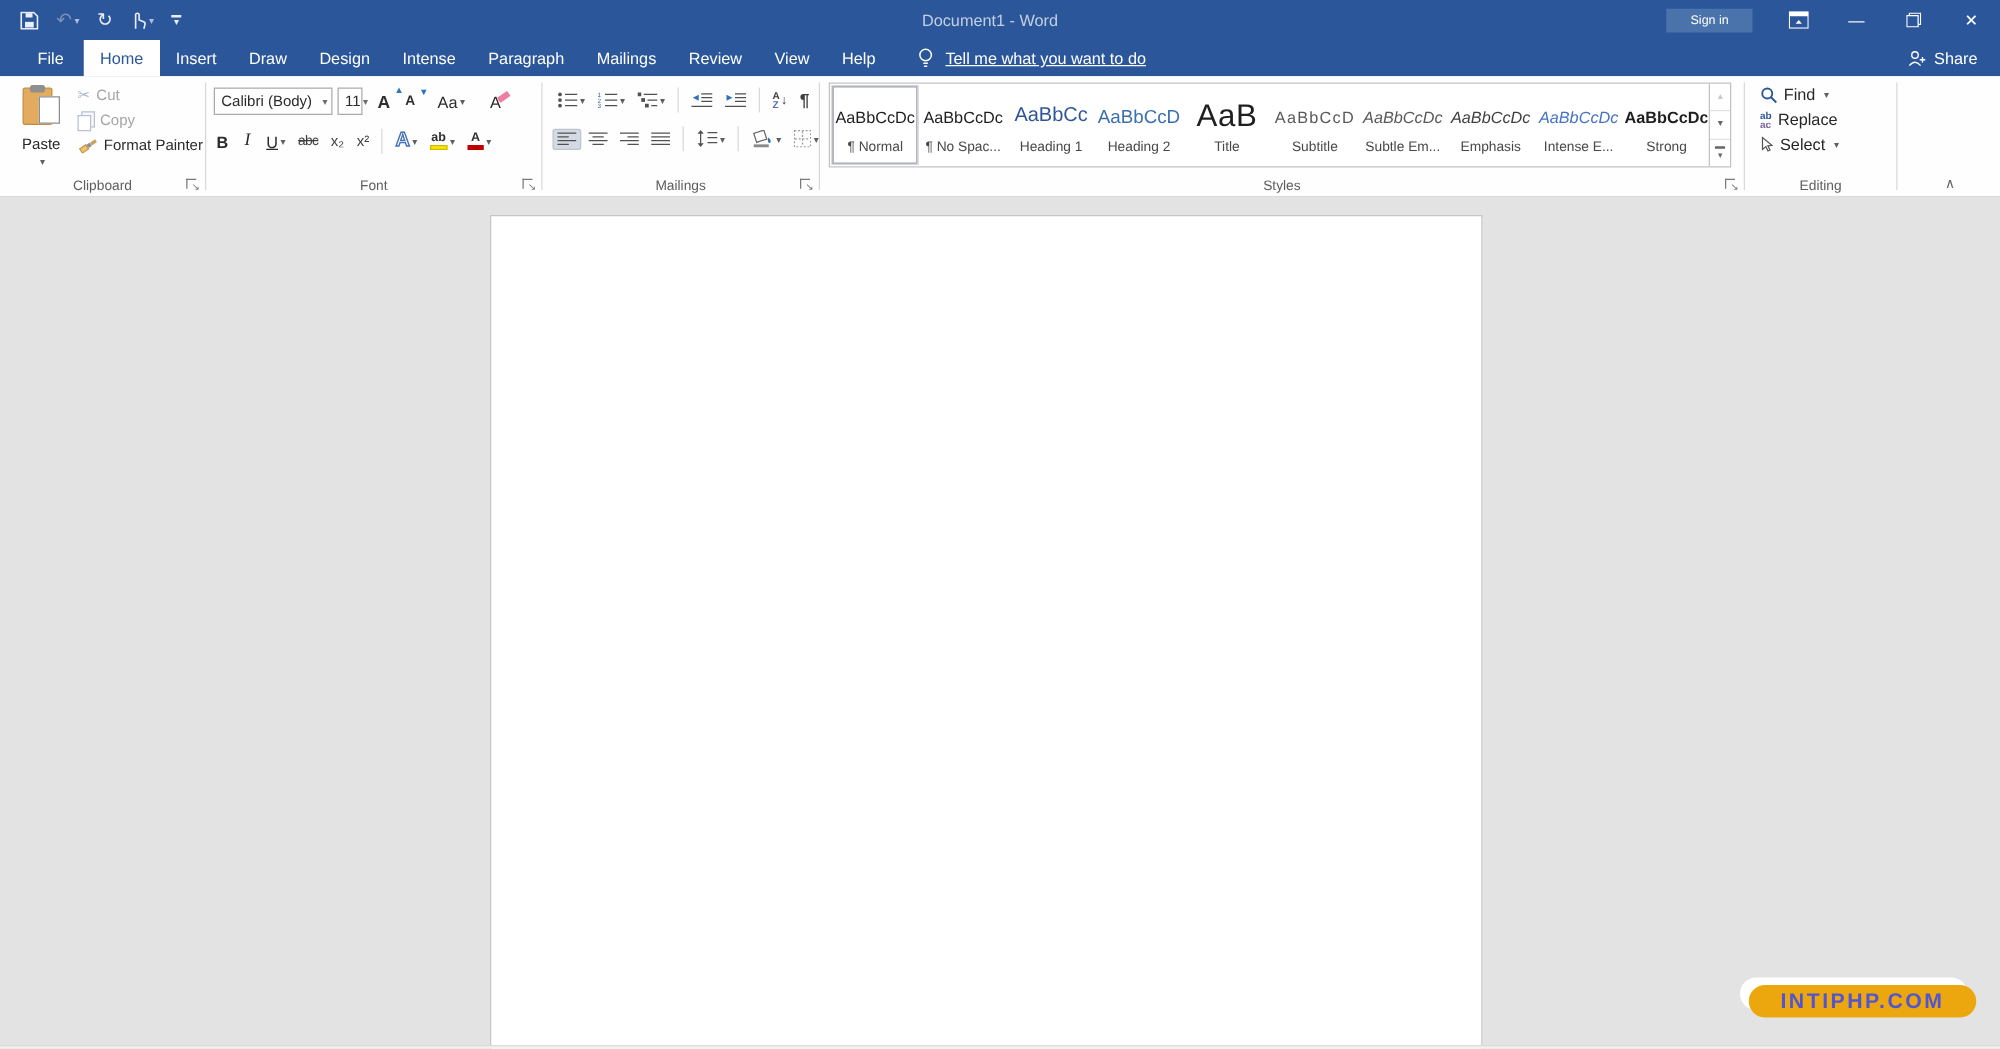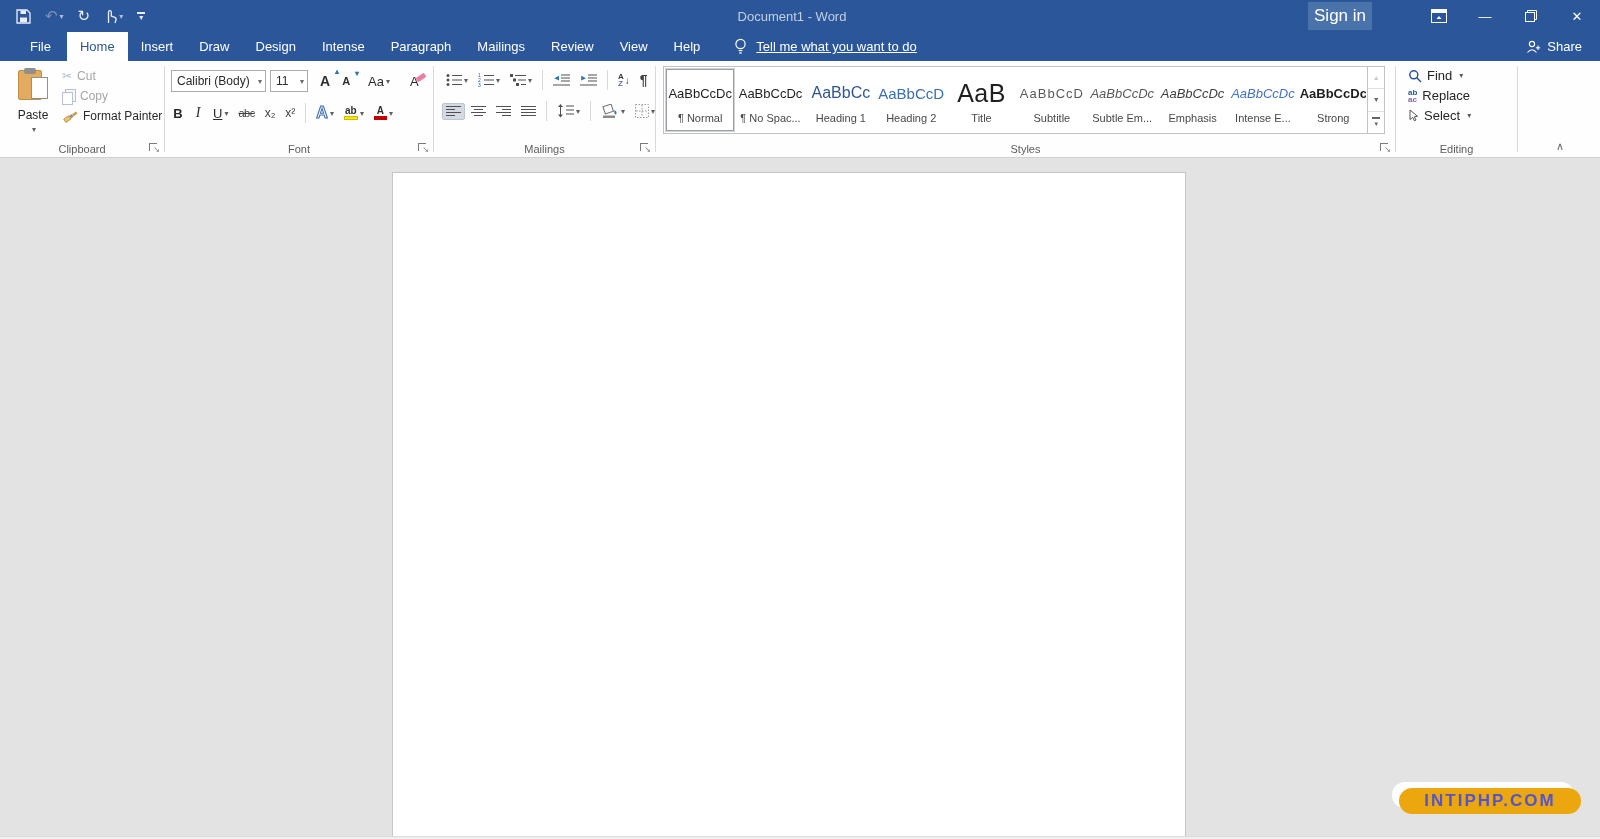--- a/index.html
+++ b/index.html
@@ -13,22 +13,22 @@
   .qat { display:flex; align-items:center; gap:14px; margin-left:16px; }
   .qat-btn { display:flex; align-items:center; gap:2px; cursor:pointer; font-size:15px; color:#e8eefc; }
   .qat-btn .mini-caret { font-size:8px; color:#aebdd9; }
   .disabled-glyph { color:#7d92b9 !important; }
   .qat-custom { display:flex; flex-direction:column; align-items:center; line-height:5px; color:#e8eefc; cursor:pointer; }
   .qat-custom .bar { width:8px; height:1.5px; background:#e8eefc; margin-bottom:1px; }
   .qat-custom .chev { font-size:8px; }
   .win-title { position:absolute; left:0; right:16px; text-align:center; font-size:13px;
     color:#c3cfe3; pointer-events:none; }
   .tb-right { margin-left:auto; display:flex; align-items:center; height:100%; }
-  .signin { background:var(--signin_bg,#4a73ab); color:#fff; font-size:17px; padding:4px 6px;
-    margin-right:44px; cursor:pointer; }
+  .signin { background:var(--signin_bg,#4a73ab); color:#fff; font-size:10px; padding:4px 19px;
+    margin-right:14px; cursor:pointer; }
   .winctl { width:46px; height:100%; display:flex; align-items:center; justify-content:center;
     cursor:pointer; color:#fff; font-size:13px; }
 
   
   .tabrow { position:absolute; top:32px; left:0; right:0; height:29px;
     background:var(--titlebar_bg,#2b579a); display:flex; align-items:stretch; color:#fff; font-size:13px; }
   .tab { display:flex; align-items:center; padding:0 13px; cursor:pointer; }
   .tab:first-child { margin-left:14px; padding:0 16px; }
   .tab.active { background:#fff; color:var(--accent,#2b579a); }
   .tellme { display:flex; align-items:center; gap:8px; margin-left:20px; cursor:pointer;text-decoration:underline; }
@@ -69,21 +69,21 @@
   .copy-ic::after { content:''; position:absolute; left:0; top:3px; width:9px; height:11px;
     border:1px solid #b7c0d4; background:#fff; }
 
   
   .g-font { left:165px; width:268px; }
   .font-row1 { position:absolute; left:6px; top:9px; display:flex; align-items:center; gap:4px; }
   .combo { display:flex; align-items:center; justify-content:space-between; height:22px;
     border:1px solid #ababab; background:#fff; padding:0 3px 0 5px; cursor:pointer; font-size:12px; }
   .combo .caret { color:#6a6a6a; }
   .combo.family { width:95px; }
-  .combo.size { width:38px; margin-right:4px; }
+  .combo.size { width:20px; margin-right:4px; }
   .grow-shrink { position:relative; font-size:14px; font-weight:bold; color:#2f2f2f; }
   .grow-shrink .tip { position:absolute; top:-4px; right:-6px; font-size:8px; color:#2e75b6; }
   .gs-small { font-size:11px; }
   .font-row2 { position:absolute; left:4px; top:40px; display:flex; align-items:center; gap:2px; }
   .fbtn { min-width:18px; }
   .b-bold { font-weight:bold; font-size:13px; }
   .b-italic { font-family:"Liberation Serif", serif; font-style:italic; font-size:14px; }
   .b-under { text-decoration:underline; font-size:13px; }
   .b-strike { text-decoration:line-through; font-size:11px; color:#3f3f3f; letter-spacing:-0.5px; }
   .b-sub, .b-sup { font-size:12px; color:#3f3f3f; }

